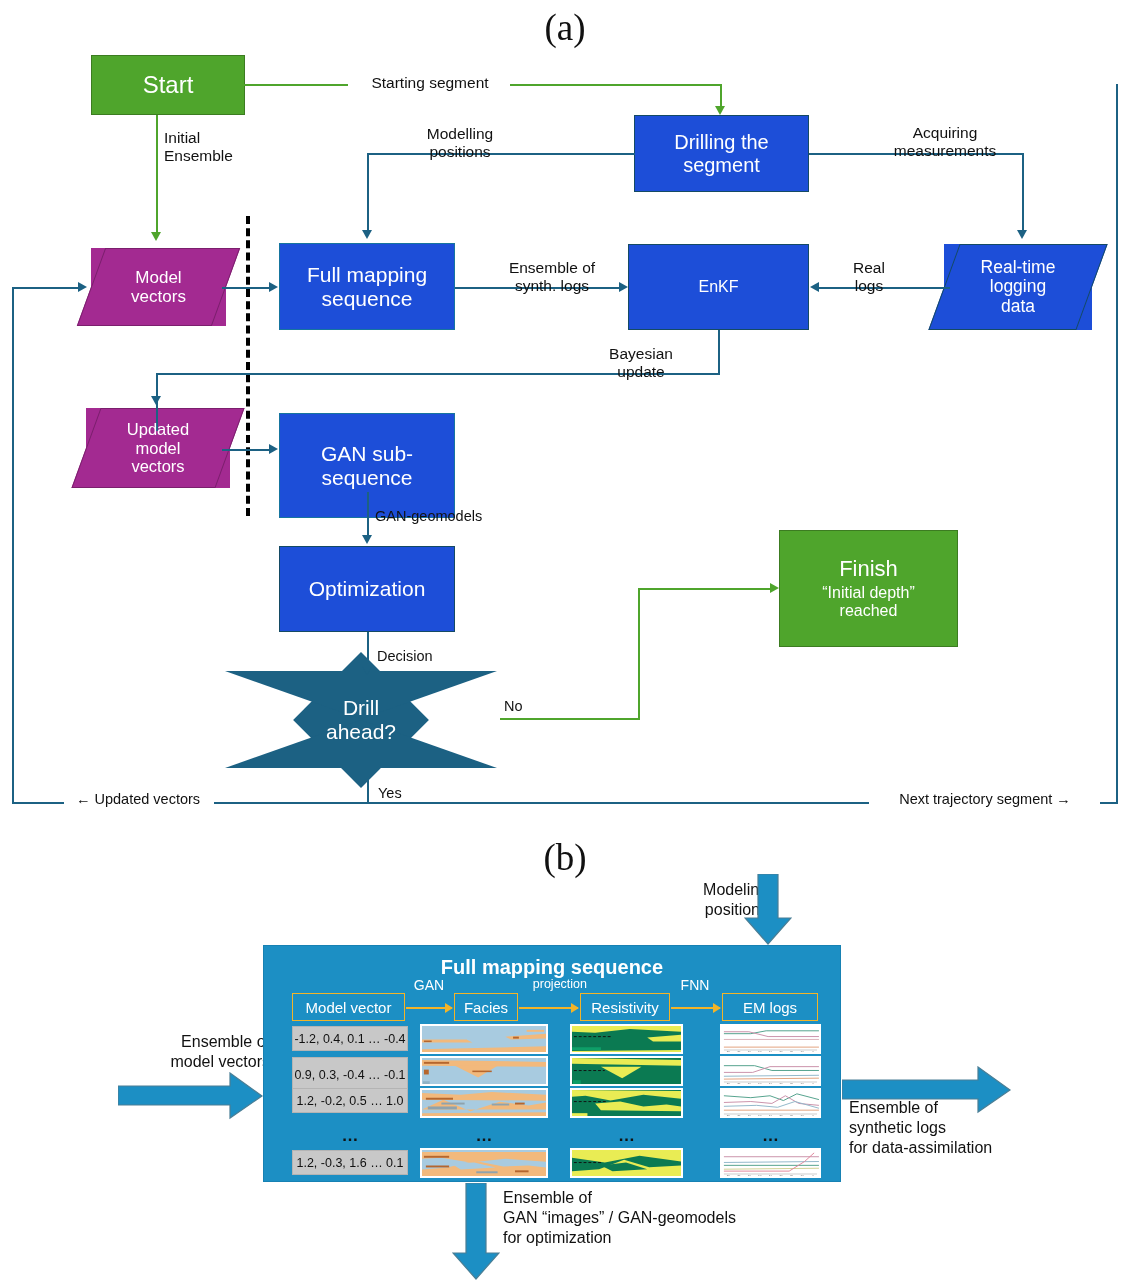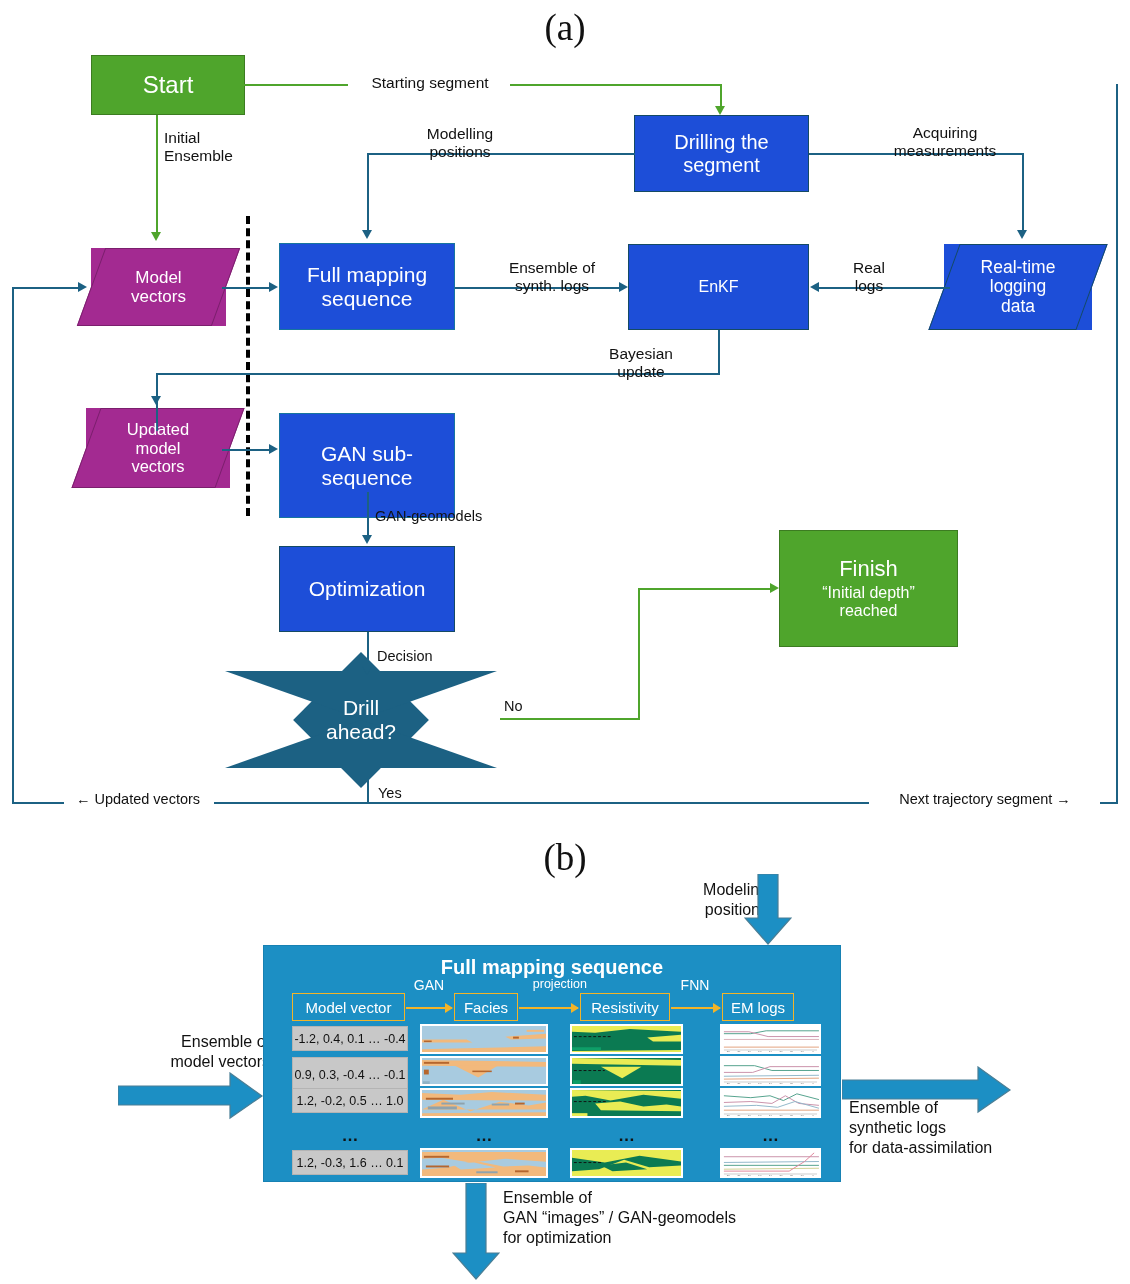--- a/index.html
+++ b/index.html
@@ -276,21 +276,21 @@
 
 <div class="chip" style="left:292px; top:993px; width:113px; height:28px;">
   <span>Model vector</span>
 </div>
 <div class="chip" style="left:454px; top:993px; width:64px; height:28px;">
   <span>Facies</span>
 </div>
 <div class="chip" style="left:580px; top:993px; width:90px; height:28px;">
   <span>Resistivity</span>
 </div>
-<div class="chip" style="left:722px; top:993px; width:72px; height:28px;">
+<div class="chip" style="left:722px; top:993px; width:96px; height:28px;">
   <span>EM logs</span>
 </div>
 
 <div class="yarrow" style="left:406px; top:1007px; width:46px;"></div>
 <div class="ylab" style="left:404px; top:977px; width:50px;">GAN</div>
 
 <div class="yarrow" style="left:519px; top:1007px; width:59px;"></div>
 <div class="ylab" style="left:511px; top:977px; width:76px; font-size:12.5px;text-align:right;">projection</div>
 
 <div class="yarrow" style="left:671px; top:1007px; width:49px;"></div>

